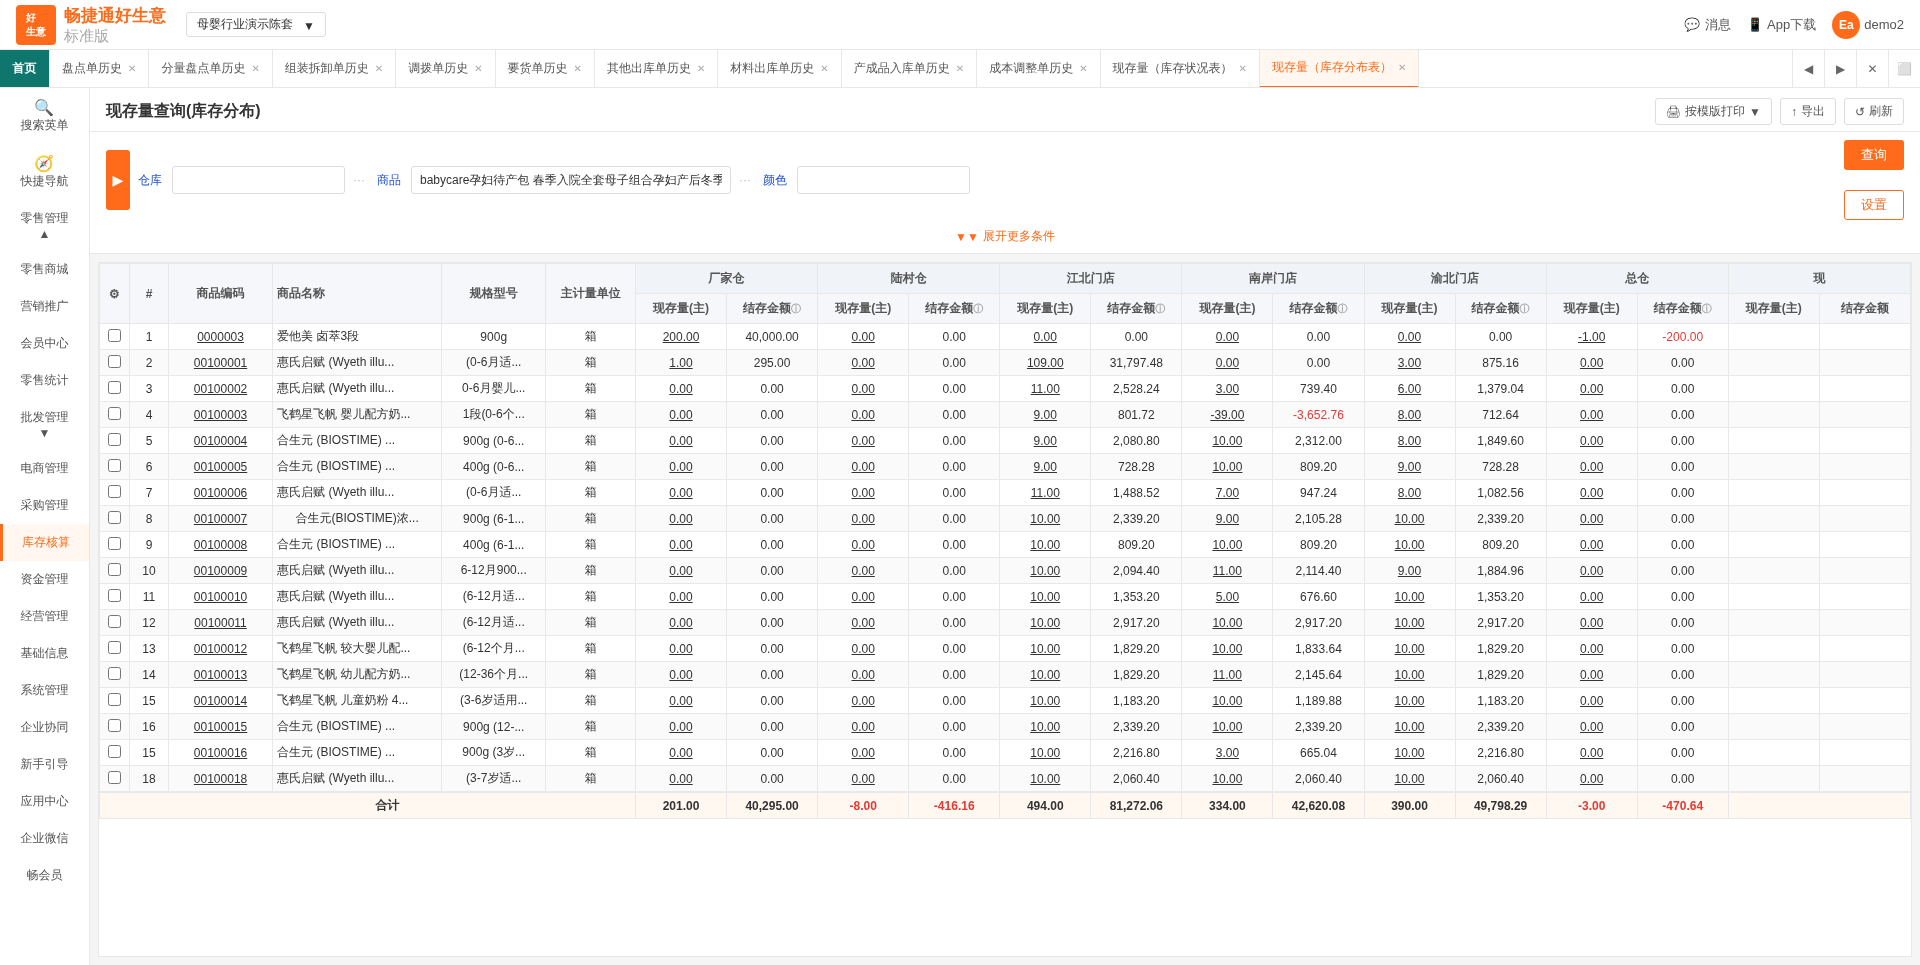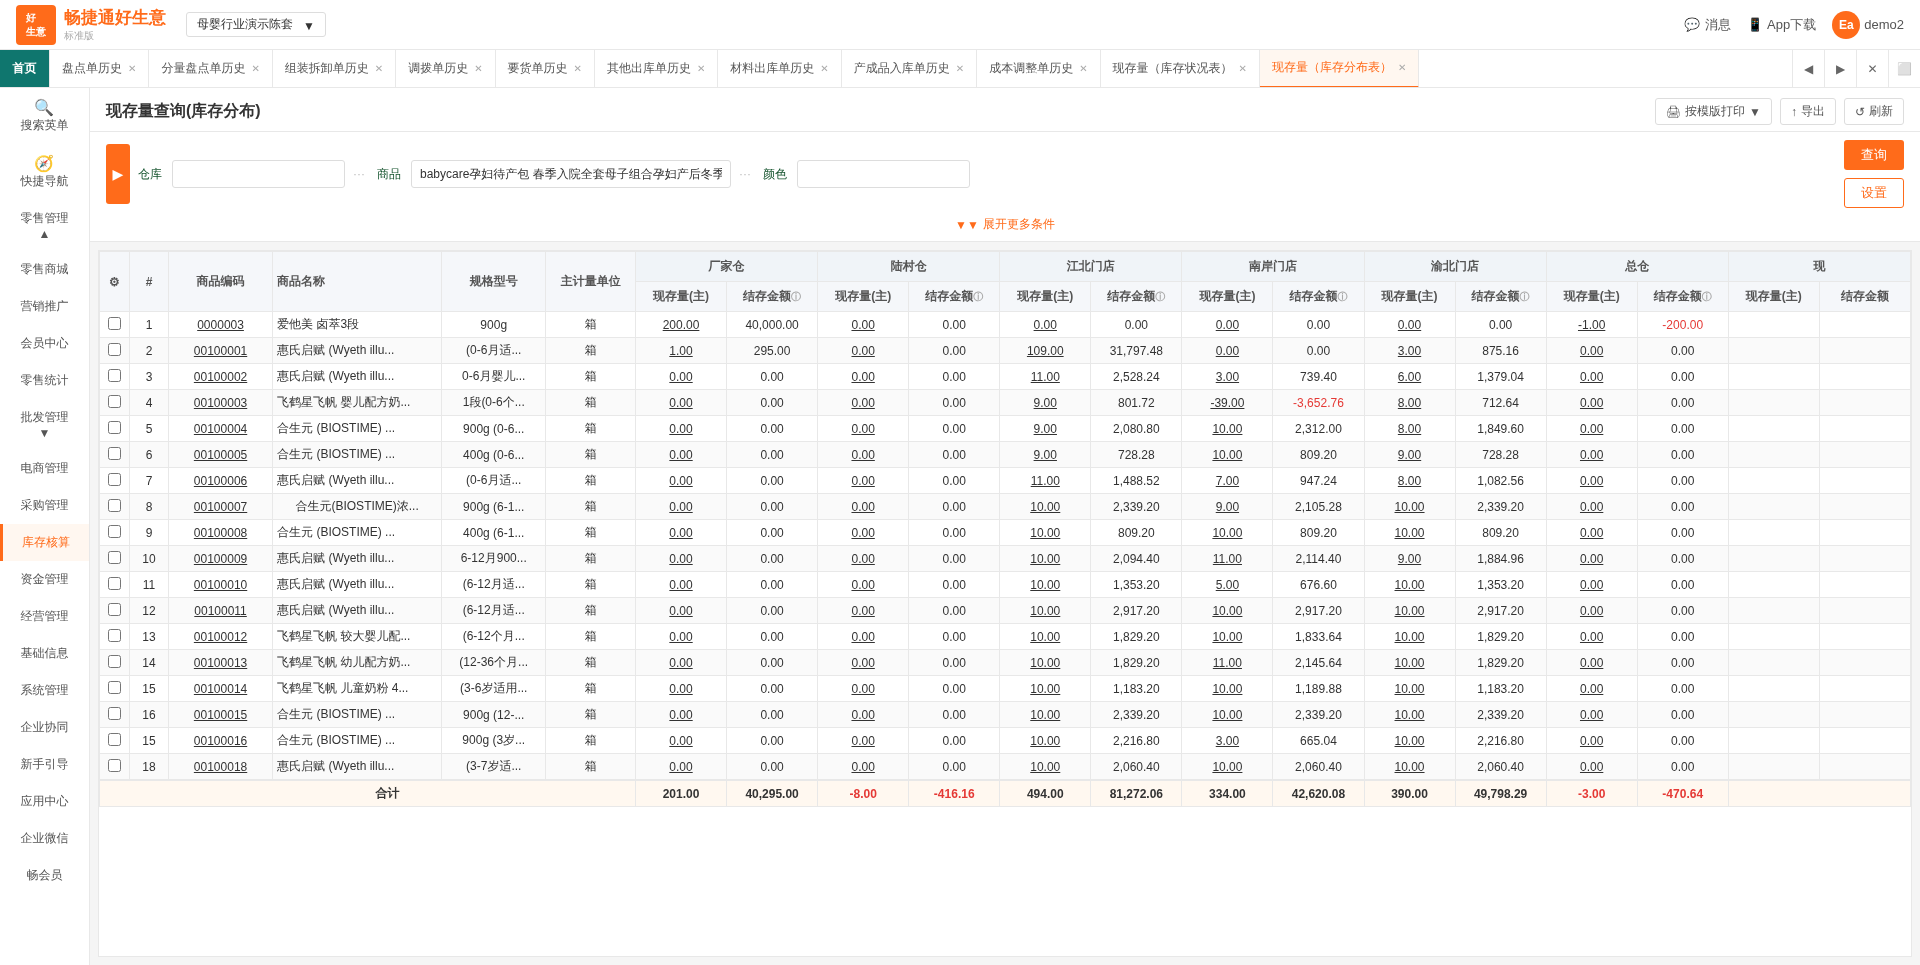--- a/index.html
+++ b/index.html
@@ -47,21 +47,21 @@
       padding: 10px 16px 6px; background: #fff; border-bottom: 1px solid #e8e8e8;
     }
     .page-title { font-size: 16px; font-weight: bold; color: #333; }
     .page-actions { display: flex; align-items: center; gap: 8px; }
     .action-btn { display: flex; align-items: center; gap: 4px; padding: 4px 10px; border: 1px solid #ddd; border-radius: 3px; cursor: pointer; color: #555; background: #fff; font-size: 12px; }
 
     
     .filter-area { background: #fff; padding: 8px 16px; border-bottom: 1px solid #e8e8e8; }
     .filter-row { display: flex; align-items: center; gap: 8px; flex-wrap: nowrap; }
     .filter-item { display: flex; align-items: center; gap: 4px; }
-    .filter-label { color: #14532d; white-space: nowrap; min-width: 30px; }
+    .filter-label { color: #1d4ed8; white-space: nowrap; min-width: 30px; }
     .filter-input { border: 1px solid #ddd; border-radius: 3px; padding: 4px 8px; font-size: 12px; color: #333; min-width: 80px; height: 28px; }
     .filter-input.wide { min-width: 320px; max-width: 500px; }
     .filter-dots { color: #bbb; cursor: pointer; padding: 0 4px; }
     .expand-btn { display: flex; align-items: center; gap: 4px; color: #ff6b1a; cursor: pointer; font-size: 12px; margin: 4px auto 0; }
     .query-btn { background: #ff6b1a; color: white; border: none; border-radius: 3px; padding: 5px 16px; cursor: pointer; font-size: 13px; height: 30px; }
     .settings-btn { background: #fff; color: #ff6b1a; border: 1px solid #ff6b1a; border-radius: 3px; padding: 5px 16px; cursor: pointer; font-size: 13px; height: 30px; margin-top: 2px; }
     .filter-toggle-btn { background: #ff6b1a; color: white; border: none; border-radius: 3px; width: 24px; height: 60px; cursor: pointer; display: flex; align-items: center; justify-content: center; font-size: 14px; }
 
     
     .table-container { flex: 1; overflow: auto; padding: 0; background: #fff; margin: 8px; border: 1px solid #e8e8e8; }
@@ -86,21 +86,21 @@
     .avatar { width: 28px; height: 28px; border-radius: 50%; background: #ff6b1a; color: white; display: flex; align-items: center; justify-content: center; font-size: 12px; font-weight: bold; }
   </style>
 </head>
 <body>
 
 <div class="top-bar">
   <div class="logo-area">
     <div class="logo-box">好<br>生意</div>
     <div>
       <div style="font-size:17px;font-weight:bold;color:#ff6b1a;">畅捷通好生意</div>
-      <div style="font-size:10px;color:#aaa;">标准版</div>
+      <div style="font-size:15px;color:#aaa;">标准版</div>
     </div>
     <div style="display:flex;align-items:flex-end;gap:4px;margin-left:12px;border:1px solid #ddd;border-radius:3px;padding:3px 10px;cursor:pointer;min-width:140px;justify-content:space-between;">
       <span>母婴行业演示陈套</span>
       <span>▼</span>
     </div>
   </div>
   <div class="top-actions">
     <div class="top-action-item">
       <span>💬</span>
       <span>消息</span>
@@ -272,21 +272,21 @@
         </div>
         <div class="filter-item">
           <span class="filter-label">商品</span>
           <input class="filter-input wide" type="text" value="babycare孕妇待产包 春季入院全套母子组合孕妇产后冬季月子用品 22件套 ..." style="">
           <span class="filter-dots">···</span>
         </div>
         <div class="filter-item">
           <span class="filter-label">颜色</span>
           <input class="filter-input" style="min-width: 160px;" type="text" value="">
         </div>
-        <div style="margin-left:auto;display:flex;flex-direction:column;gap:6px;">
+        <div style="margin-left:auto;display:flex;flex-direction:column;gap:18px;">
           <button class="query-btn">查询</button>
           <button class="settings-btn">设置</button>
         </div>
       </div>
       <div style="display:flex;justify-content:center;margin-top:4px;">
         <div class="expand-btn">
           <span>▼▼</span>
           <span>展开更多条件</span>
         </div>
       </div>

